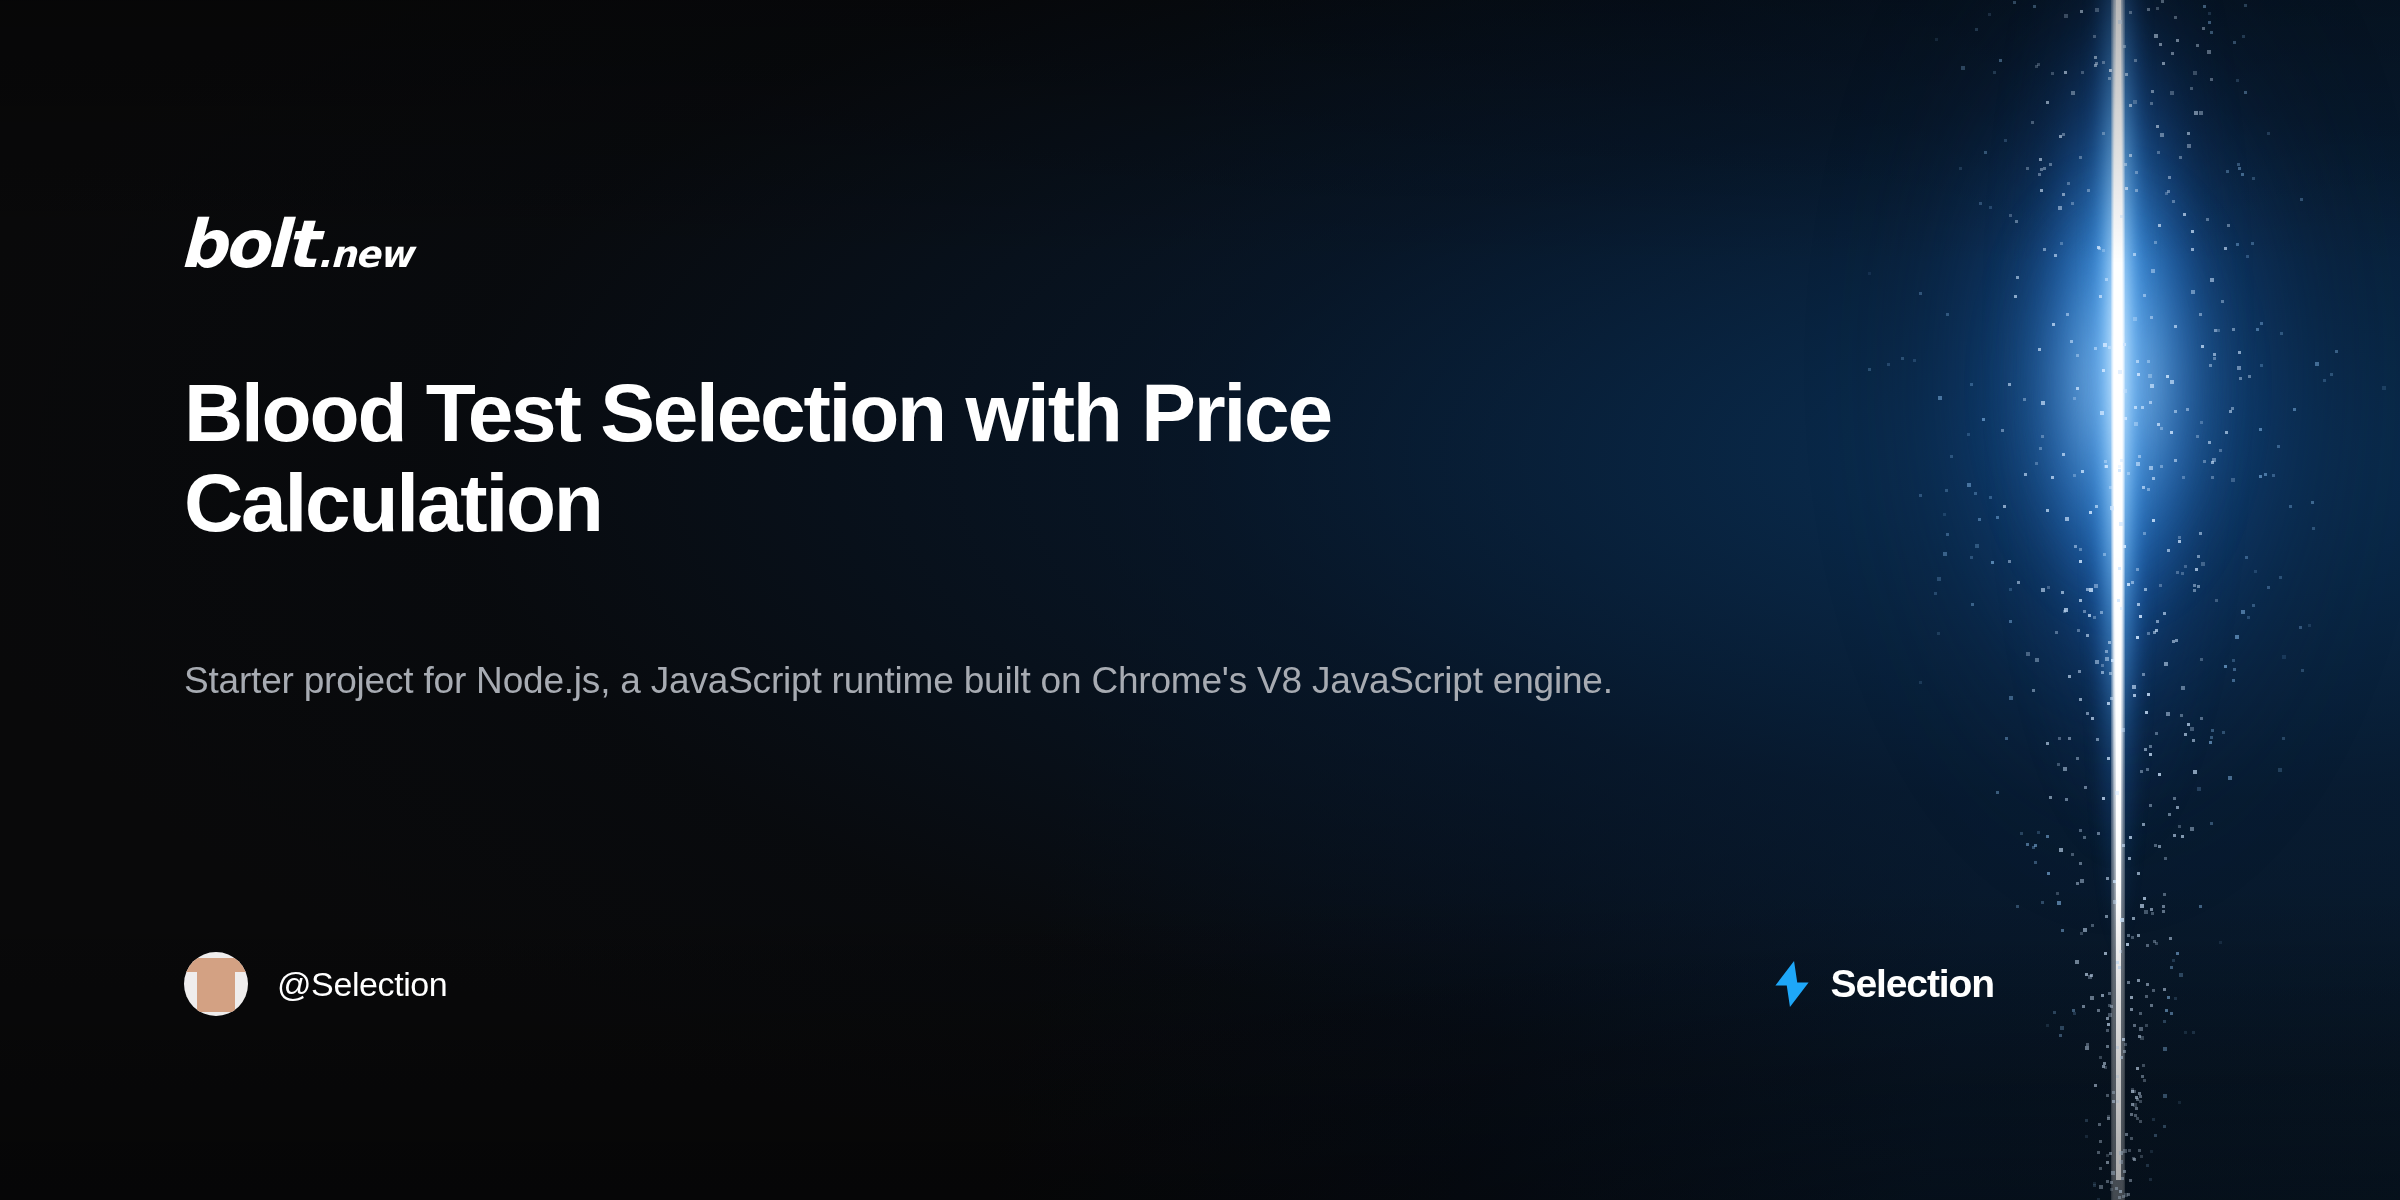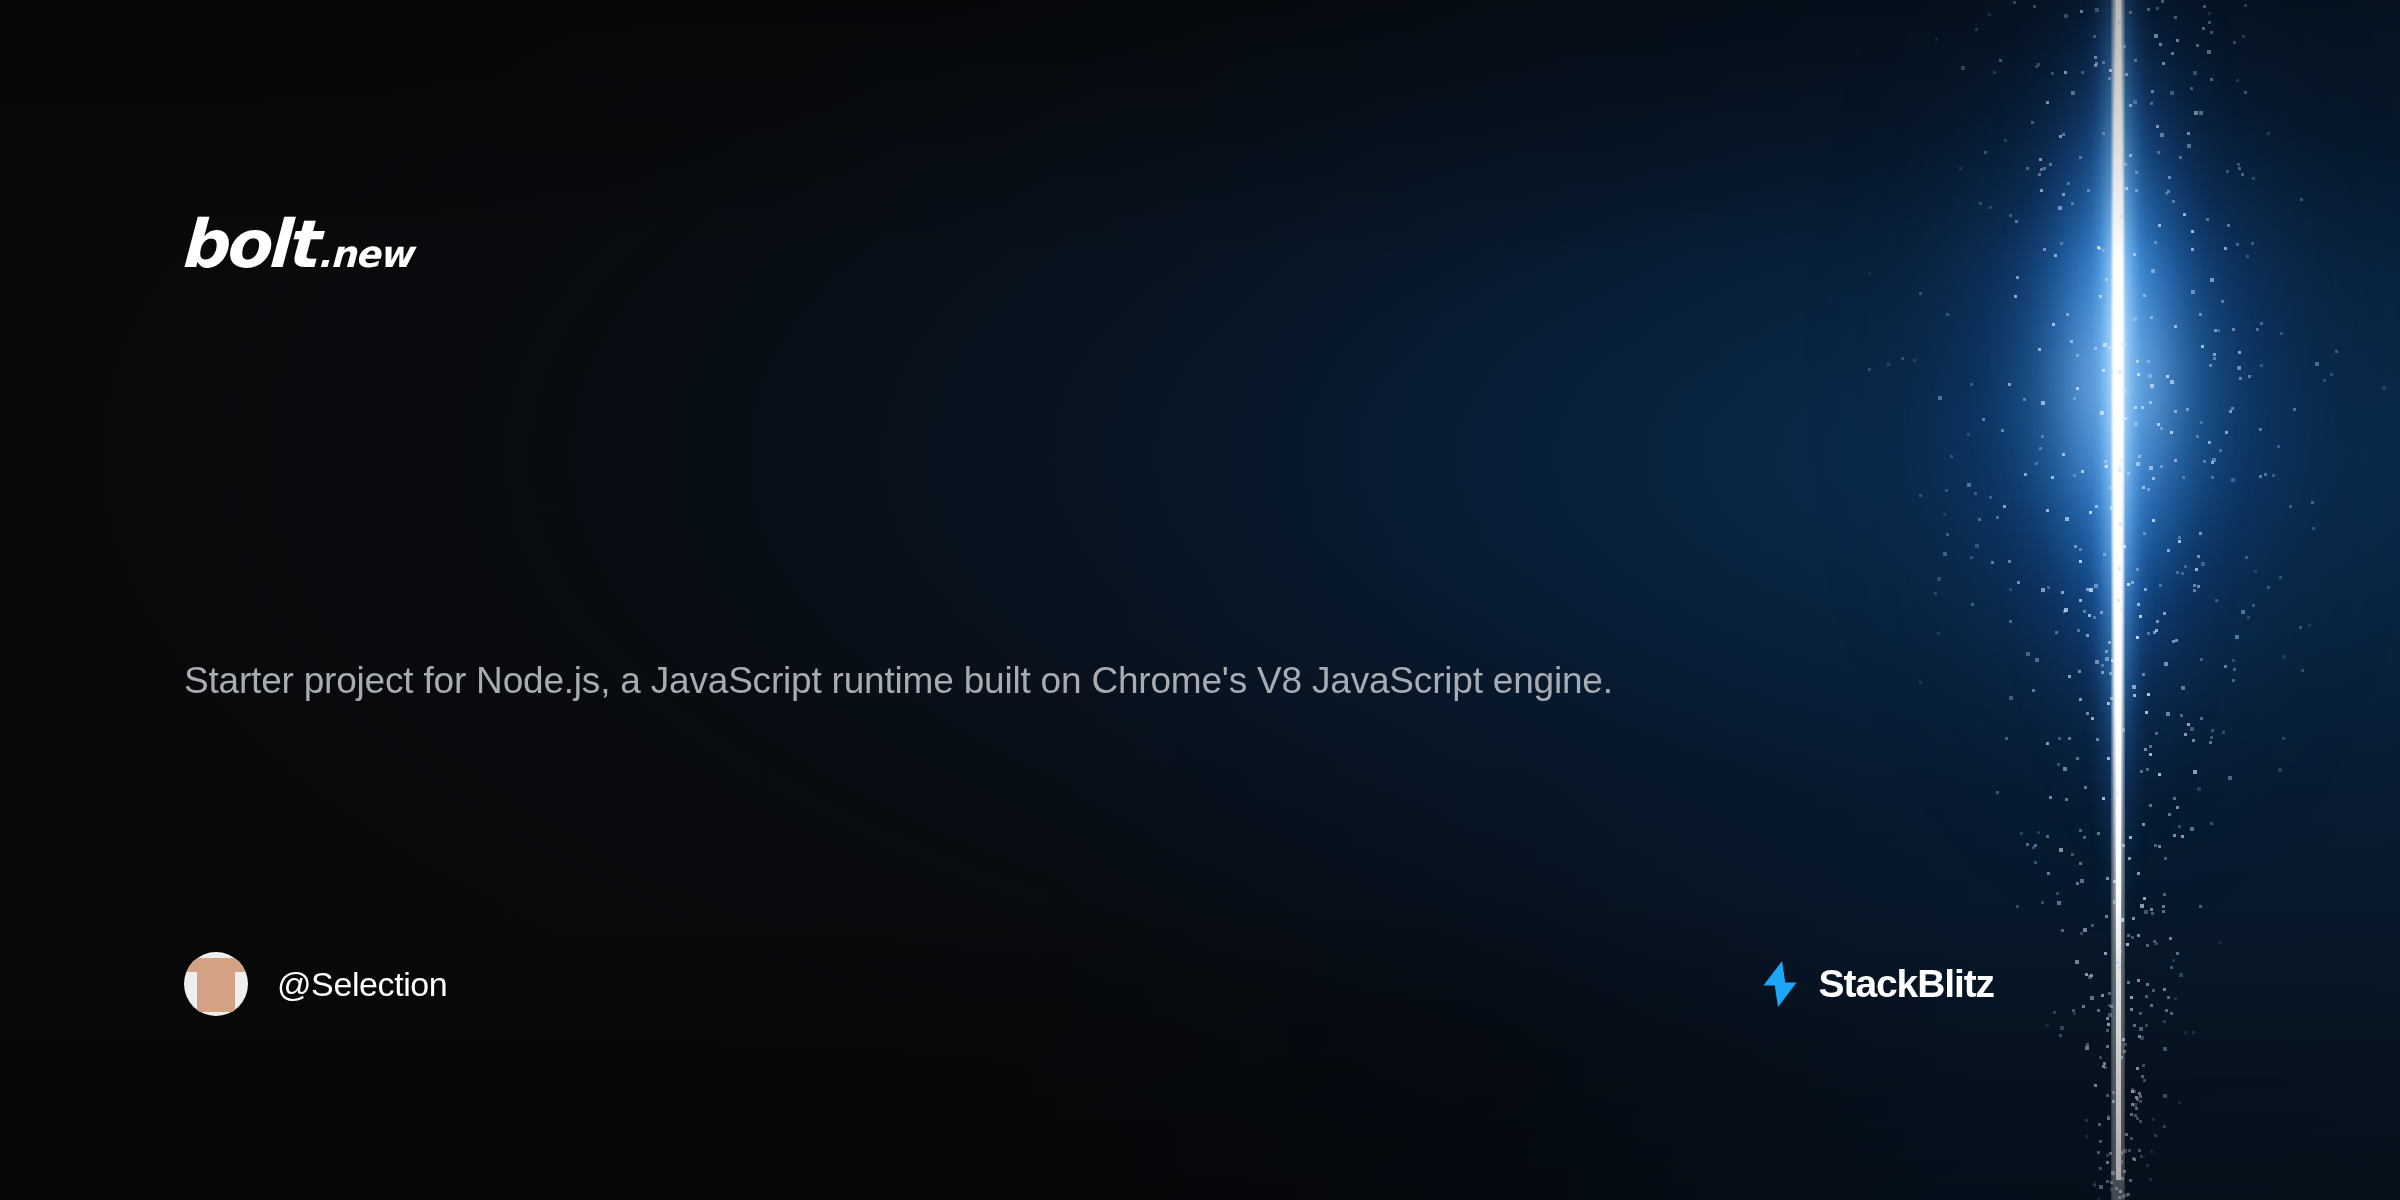--- a/index.html
+++ b/index.html
@@ -884,37 +884,38 @@
 
   <div class="bg-vignette"></div>
 
   <div class="content">
 
     <div class="logo">
       <span class="logo-bolt">bolt</span>
       <span class="logo-new">.new</span>
     </div>
 
+    <h1 class="title">Blood Test Selection with Price Calculation</h1>
 
     <p class="description">Starter project for Node.js, a JavaScript runtime built on Chrome's V8 JavaScript engine.</p>
 
     <div class="footer">
 
       <div class="author">
         <div class="avatar">
           <i class="av-topband"></i>
           <i class="av-stem"></i>
           <i class="av-body"></i>
           <i class="av-notch"></i>
         </div>
         <span class="author-name">@Selection</span>
       </div>
 
       <div class="stackblitz">
         <svg class="sb-bolt" viewBox="0 0 26 36" aria-hidden="true">
           <path d="M14.6 0 0 19.2h8.9L11.4 36 26 16.8h-8.9z" fill="#1ea7f8"></path>
         </svg>
-        <span class="sb-name">StackBlitz</span>
+        <span class="sb-name">Selection</span>
       </div>
 
     </div>
   </div>
 </div>
 
 </body></html>

